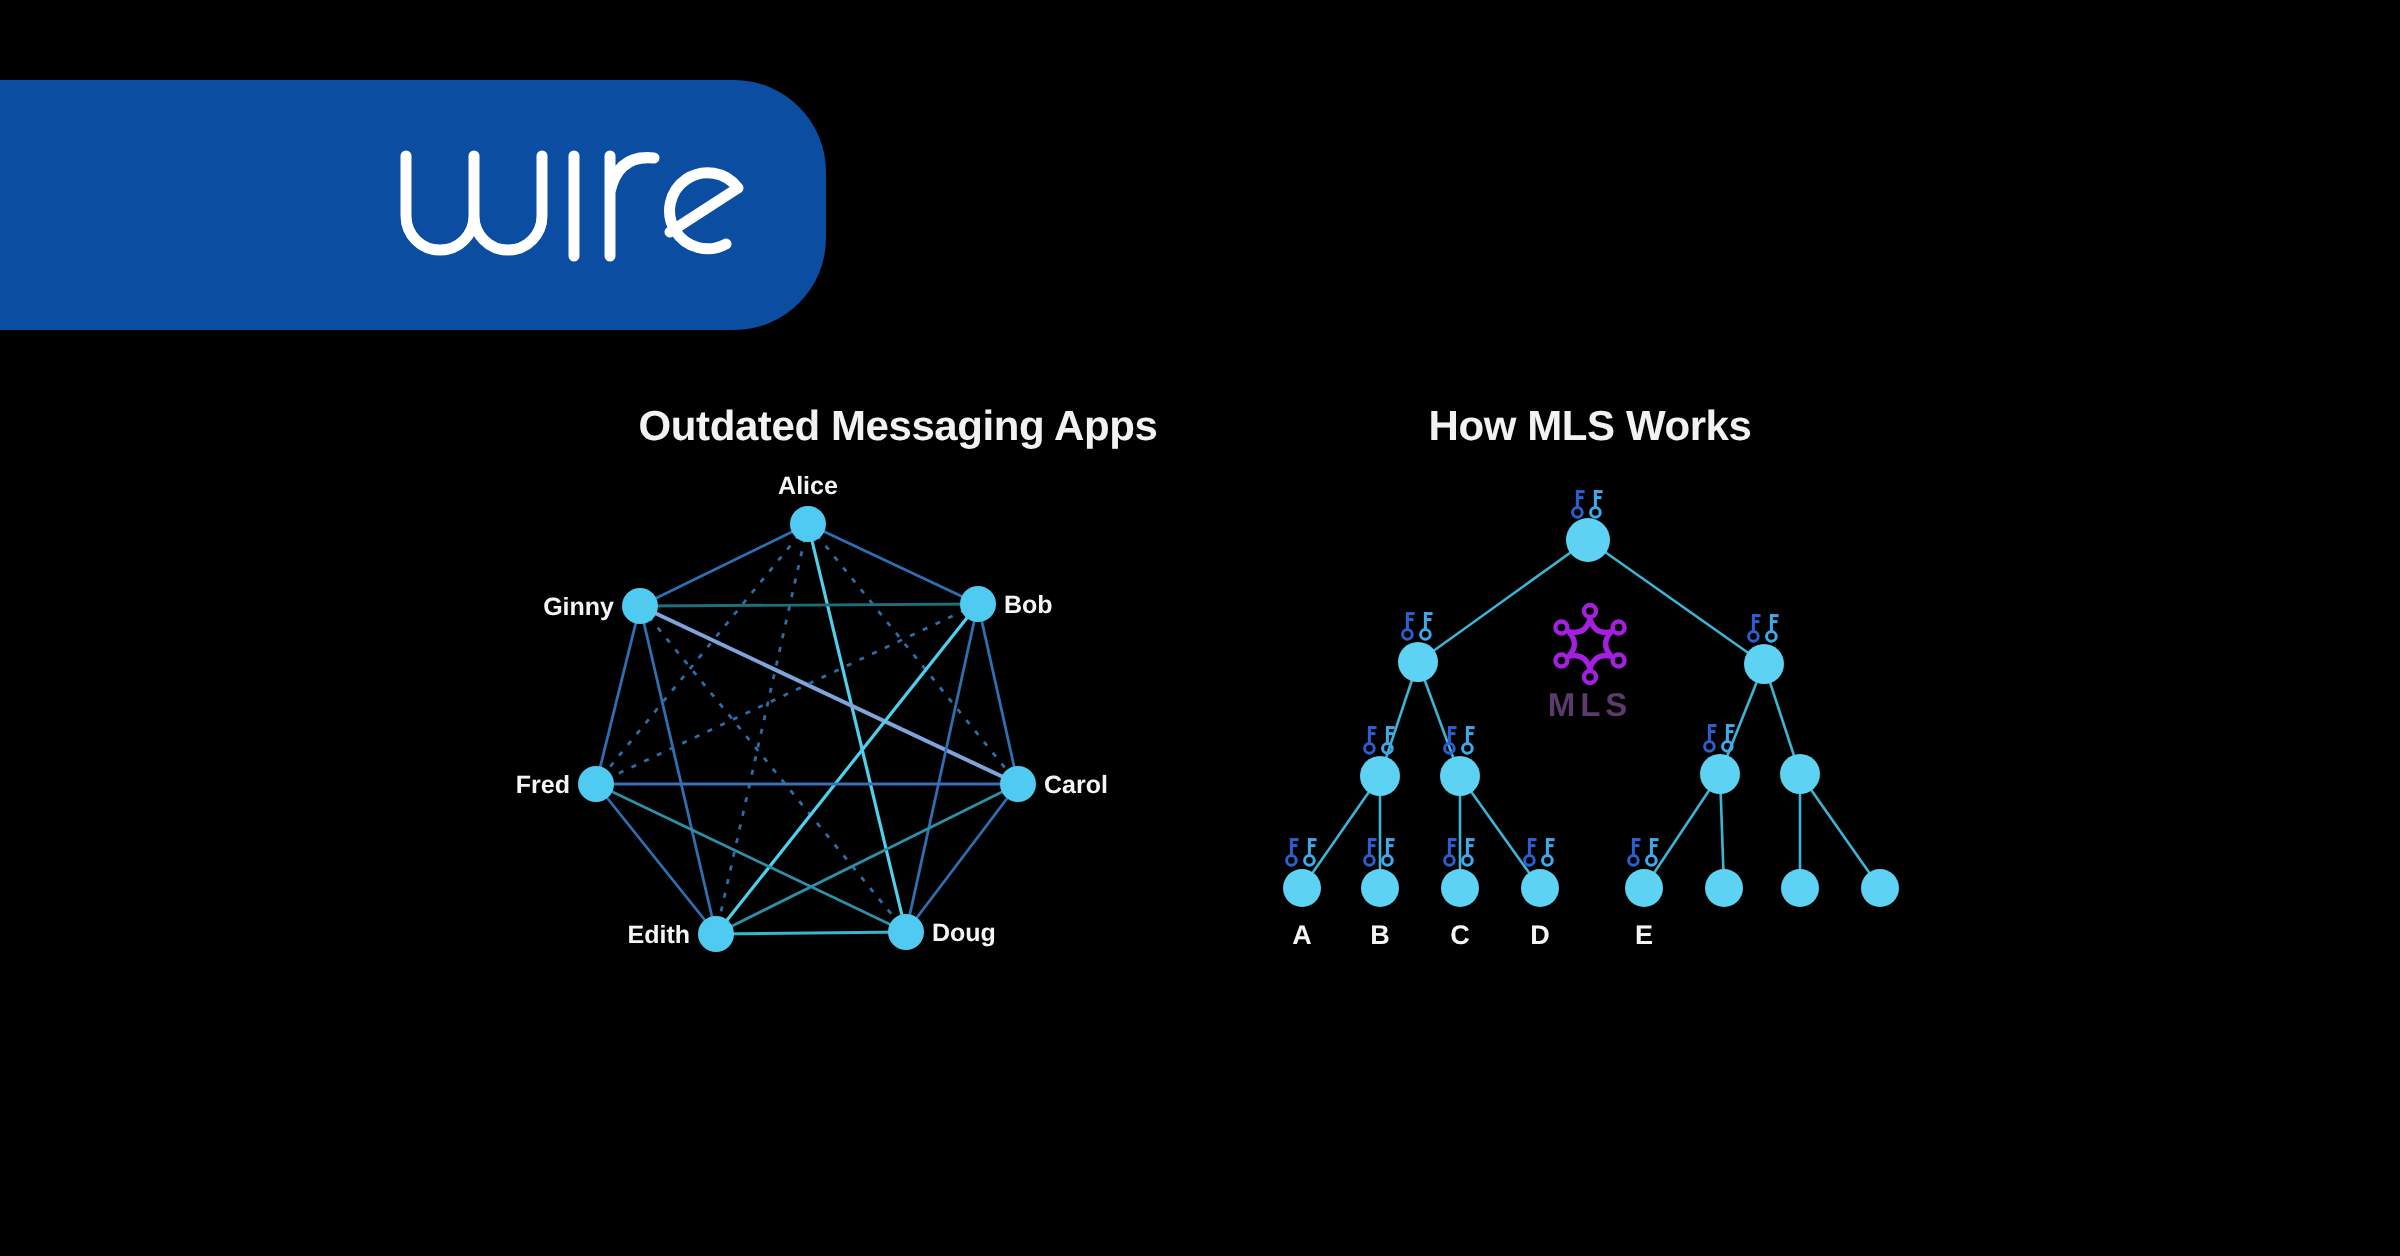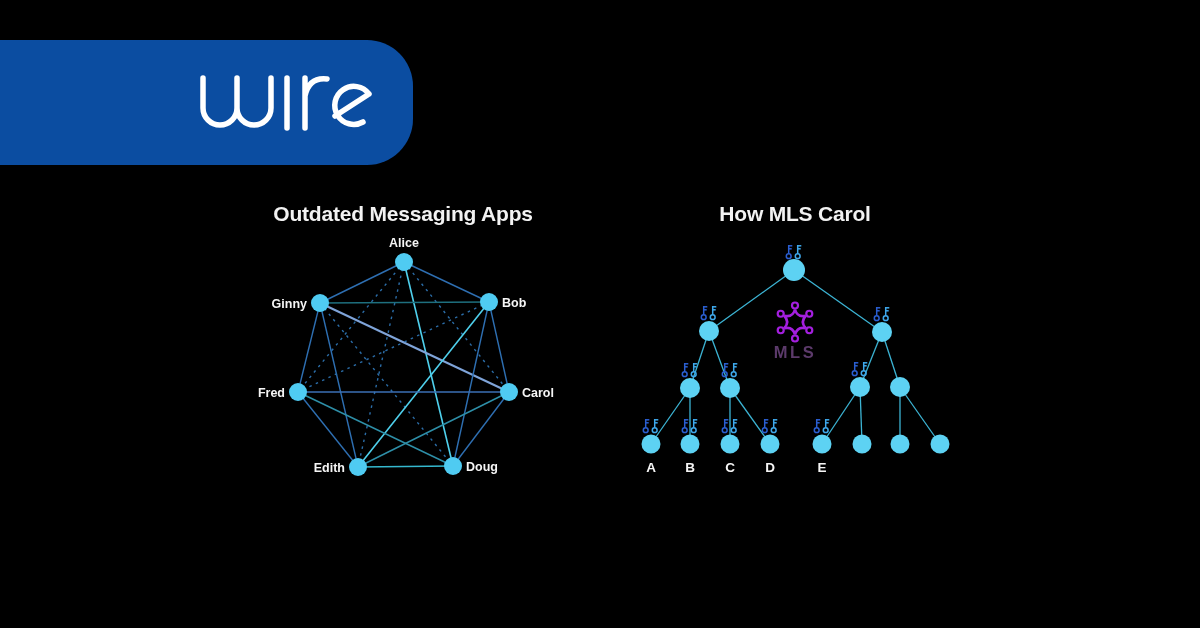--- a/index.html
+++ b/index.html
@@ -29,22 +29,22 @@
     <svg id="wire-logo" width="178" height="62" viewBox="0 0 178 62">
       <g fill="none" stroke="#FFFFFF" stroke-width="5.5" stroke-linecap="round" stroke-linejoin="round">
         <path d="M4,6 v30 a17,17 0 0 0 34,0 v-30 M38,6 v30 a17,17 0 0 0 34,0 v-30"></path>
         <path d="M88,6 V56"></path>
         <path d="M106,6 V56 M106,24 Q110,5 128,7"></path>
         <path d="M170,22 A19,19 0 1 0 164,50 M170,22 L136,44"></path>
       </g>
     </svg>
   </div>
 
-  <div class="diagram-title" id="left-title" style="color: rgb(242, 242, 242);">Outdated Messaging Apps</div>
-  <div class="diagram-title" id="right-title" style="color: rgb(242, 242, 242);">How MLS Carol</div>
+  <div class="diagram-title" id="left-title" style="color: rgb(242, 242, 242); margin-left: 46px;">Outdated Messaging Apps</div>
+  <div class="diagram-title" id="right-title" style="color: rgb(242, 242, 242);">How MLS Works</div>
 
   <svg id="scene" width="1200" height="628" viewBox="0 0 1200 628">
     <g id="left-graph">
         <line x1="404" y1="262" x2="320" y2="303" stroke="#2E6FB2" stroke-width="1.4"></line>
         <line x1="404" y1="262" x2="489" y2="302" stroke="#2E6FB2" stroke-width="1.4"></line>
         <line x1="404" y1="262" x2="298" y2="392" stroke="#2B6DA8" stroke-width="1.4" stroke-dasharray="2.5 4.5"></line>
         <line x1="404" y1="262" x2="509" y2="392" stroke="#2B6DA8" stroke-width="1.4" stroke-dasharray="2.5 4.5"></line>
         <line x1="404" y1="262" x2="358" y2="467" stroke="#2B6DA8" stroke-width="1.4" stroke-dasharray="2.5 4.5"></line>
         <line x1="404" y1="262" x2="453" y2="466" stroke="#4FD0EC" stroke-width="1.6"></line>
         <line x1="320" y1="303" x2="489" y2="302" stroke="#1E6F7E" stroke-width="1.4"></line>

